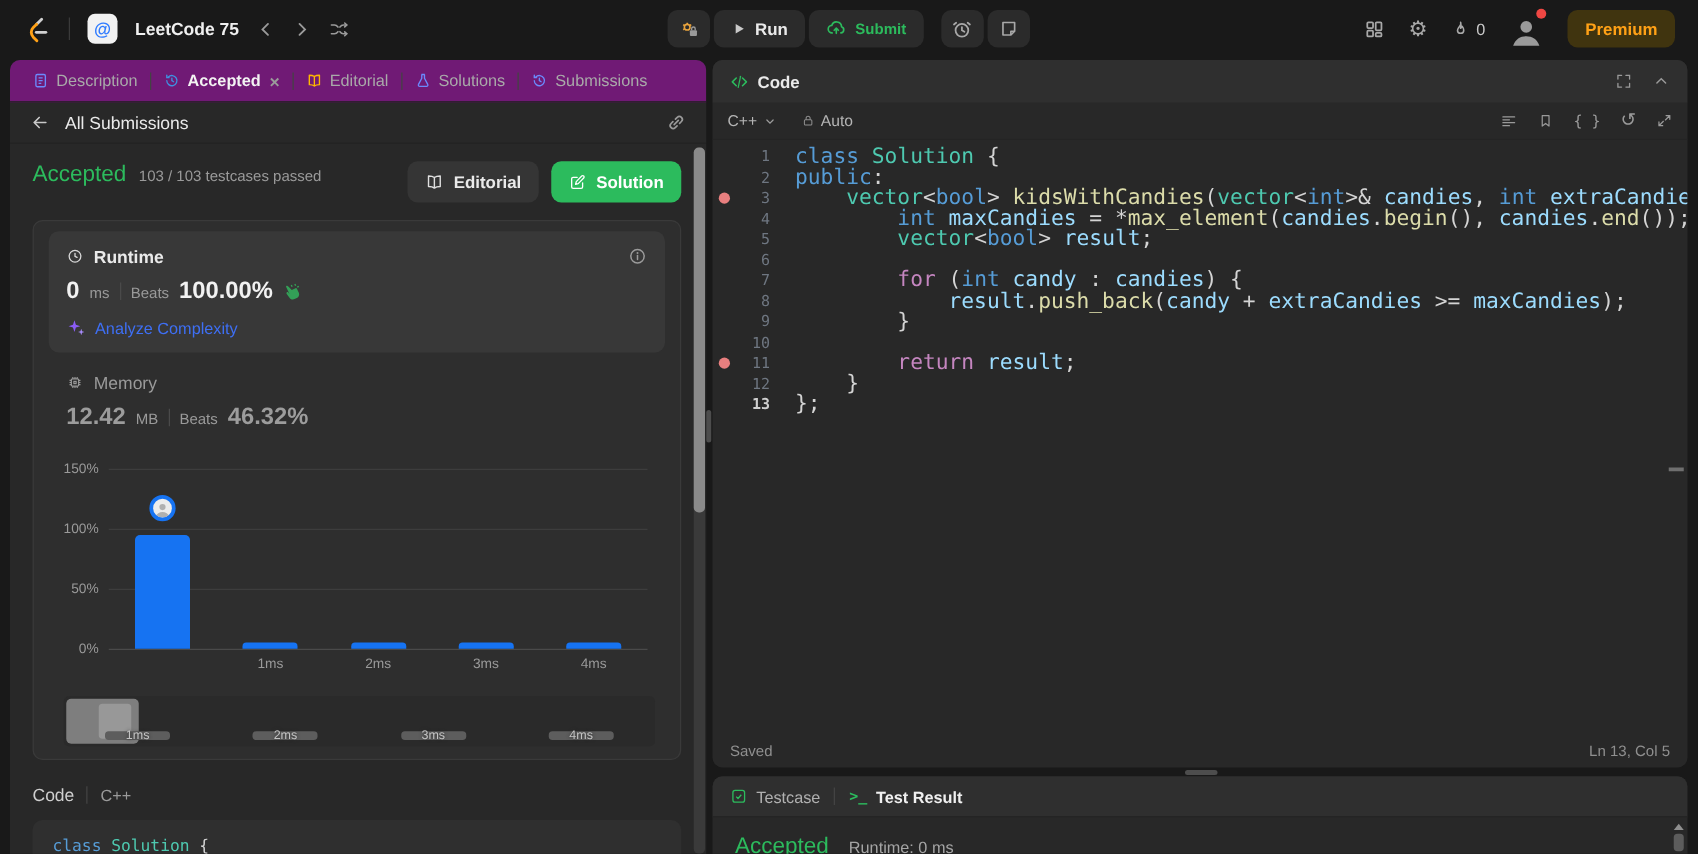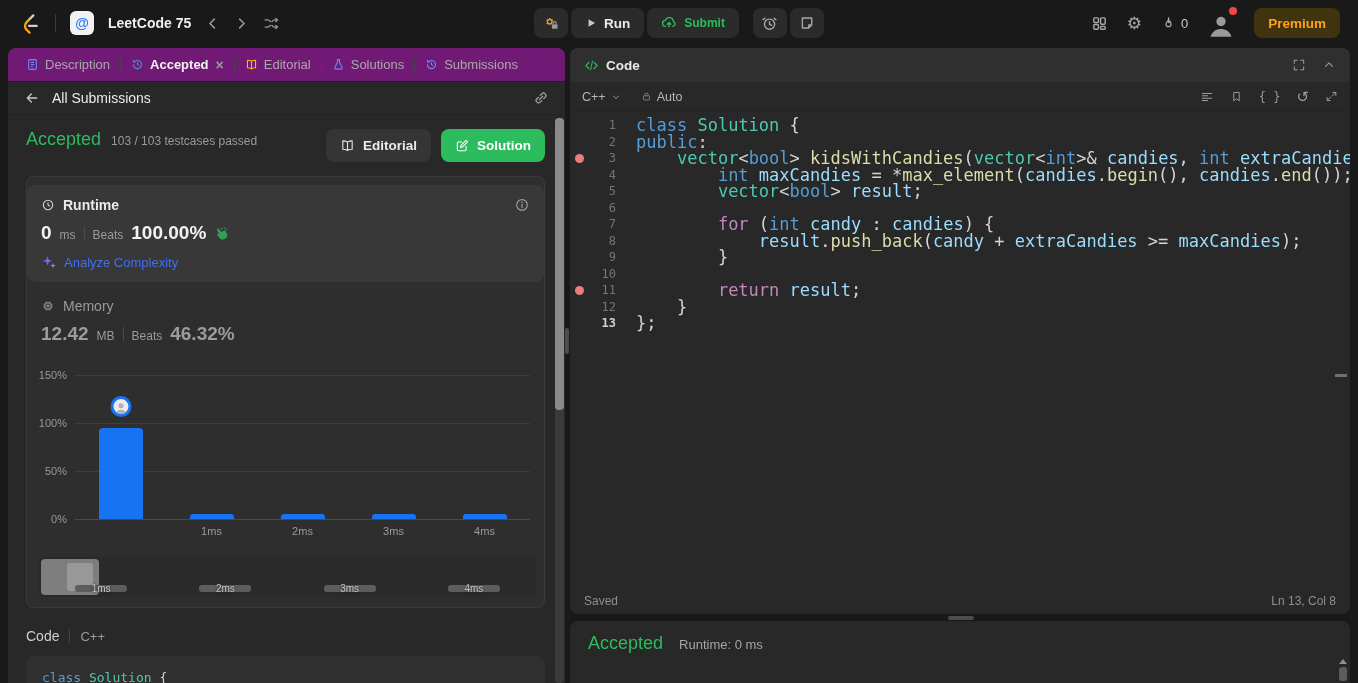--- a/index.html
+++ b/index.html
@@ -59,21 +59,21 @@
   .mini-avatar svg { margin-top:2px; }
   .res-user { font-size:12.5px; font-weight:700; color:#ededed; }
   .res-time { font-size:12.5px; color:#9a9a9a; }
   .res-btns { display:flex; gap:10px; }
   .btn { height:33px; border-radius:8px; display:flex; align-items:center; gap:8px;
     padding:0 14px; font-size:13.5px; font-weight:600; cursor:pointer; }
   .btn-dark { background:#353535; color:#eaeaea; }
   .btn-green { background:#2cbb5d; color:#fff; }
 
   .stats-card { margin-top:14px; background:#2e2e2e; border:1px solid rgba(255,255,255,0.06);
-    border-radius:8px; padding:8px 0 10px; }
+    border-radius:8px; padding:8px 12px 10px; }
   .rt-block { background:#383838; border-radius:8px; padding:12px 14px 12px; }
   .blk-title-row { display:flex; align-items:center; gap:8px; }
   .blk-title { font-size:14px; font-weight:700; color:#eaeaea; }
   .blk-title.dim { color:#9a9a9a; font-weight:500; }
   .info-right { margin-left:auto; }
   .val-row { display:flex; align-items:baseline; gap:8px; margin-top:9px; }
   .val-big { font-size:19px; font-weight:700; color:#f2f2f2; }
   .val-unit { font-size:12px; color:#9a9a9a; }
   .val-div { width:1px; height:14px; background:#4a4a4a; align-self:center; }
   .beats-lab { font-size:12px; color:#9a9a9a; }
@@ -685,28 +685,44 @@
             <div class="lnum active">13</div>
           </div>
           <div class="code-text">};</div>
         </div>
       </div>
     <div class="editor-scrollmark"></div>
   </div>
 
   <div class="cp-status">
     <span>Saved</span>
-    <span>Ln 13, Col 8</span>
+    <span>Ln 13, Col 5</span>
   </div>
 </div>
 
 <div class="drag-h"></div>
 <div class="drag-v"></div>
 
 <div class="test-panel">
+  <div class="tp-header">
+    <div class="tp-tab">
+      <span>
+        <svg width="14" height="14" viewBox="0 0 24 24" fill="none" stroke="#2cbb5d" stroke-width="1.8" stroke-linejoin="round">
+          <rect x="4" y="4" width="16" height="16" rx="3"></rect>
+            <path d="M8.5 12.5l2.5 2.5 4.5-5"></path>
+        </svg>
+      </span>
+      <span class="lab">Testcase</span>
+    </div>
+    <span class="tabdiv"></span>
+    <div class="tp-tab active">
+      <span class="term-glyph">&gt;_</span>
+      <span class="lab">Test Result</span>
+    </div>
+  </div>
   <div class="tp-content">
     <span class="tp-status">Accepted</span>
     <span class="tp-runtime">Runtime: 0 ms</span>
   </div>
   <div class="tp-scroll">
     <div class="tp-arrow"></div>
     <div class="tp-thumb"></div>
   </div>
 </div>
 

